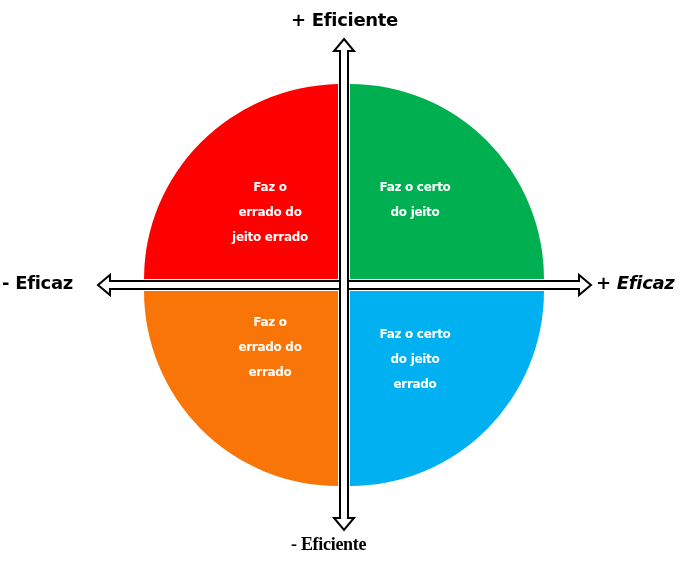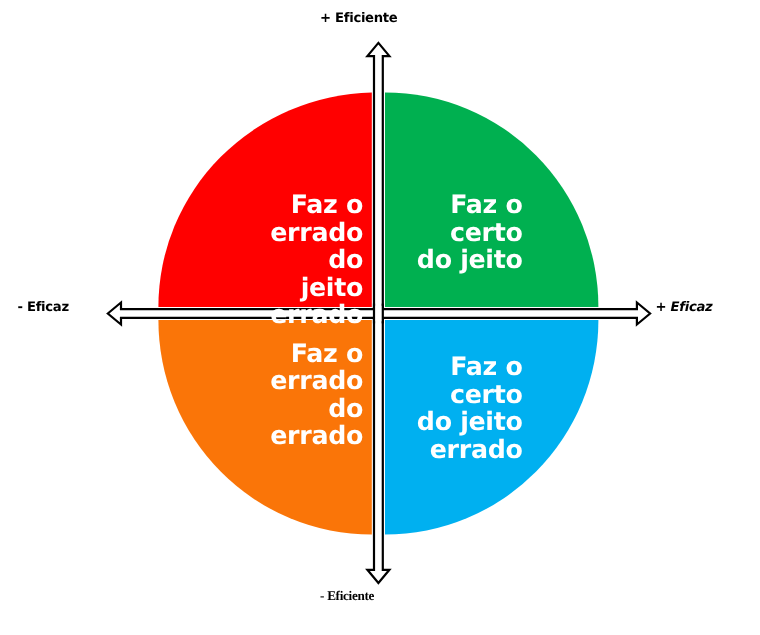--- a/index.html
+++ b/index.html
@@ -1,19 +1,19 @@
 <!DOCTYPE html>
 <html><head>
 <meta charset="utf-8">
 <style>
   html, body { margin: 0; padding: 0; background: #ffffff; }
   body { width: 691px; height: 577px; position: relative; overflow: hidden;
          font-family: "DejaVu Sans", "Liberation Sans", sans-serif; }
-  .axis-label { position: absolute; font-weight: bold; font-size: 12px; color: #000; white-space: nowrap; letter-spacing: -0.3px; }
-  .quad-text { position: absolute; color: #fff; font-weight: bold; font-size: 23px; line-height: 25px; text-align: right; letter-spacing: -0.3px; }
+  .axis-label { position: absolute; font-weight: bold; font-size: 18px; color: #000; white-space: nowrap; letter-spacing: -0.3px; }
+  .quad-text { position: absolute; color: #fff; font-weight: bold; font-size: 12px; line-height: 25px; text-align: center; letter-spacing: -0.3px; }
   svg { position: absolute; left: 0; top: 0; }
 </style>
 </head>
 <body>
 
 <svg width="691" height="577" viewBox="0 0 691 577">
 
   <path d="M338,279 L144,279 A199,195 0 0 1 338,84 Z" fill="#FF0000"></path>
   <path d="M350,279 L350,84 A194,195 0 0 1 544,279 Z" fill="#00B050"></path>
   <path d="M338,291 L338,486 A194,195 0 0 1 144,291 Z" fill="#FA7508"></path>
@@ -23,21 +23,21 @@
 
   <path d="M98,285 L110,275 L110,281 L579,281 L579,275 L591,285 L579,295 L579,289 L110,289 L110,295 Z" fill="#ffffff" stroke="#000" stroke-width="2" stroke-linejoin="miter"></path>
 
   <rect x="340" y="278" width="8" height="14" fill="#ffffff"></rect>
   <line x1="340" y1="276" x2="340" y2="294" stroke="#000" stroke-width="2"></line>
   <line x1="348" y1="276" x2="348" y2="294" stroke="#000" stroke-width="2"></line>
 </svg>
 
 <div class="axis-label" style="left:291px; top:9px;">+ Eficiente</div>
 <div class="axis-label" style="left:291px; top:534px;font-family:Liberation Serif, serif;">- Eficiente</div>
-<div class="axis-label" style="left:16px; top:272px;">- Eficaz</div>
+<div class="axis-label" style="left:2px; top:272px;">- Eficaz</div>
 <div class="axis-label" style="left:596px; top:272px;font-style:italic;">+ Eficaz</div>
 
 <div class="quad-text" style="left:210px; top:175px; width:120px;">
   <div>Faz o</div>
   <div>errado do</div>
   <div>jeito errado</div>
 </div>
 <div class="quad-text" style="left:355px; top:175px; width:120px;">
   <div>Faz o certo</div>
   <div>do jeito</div>

